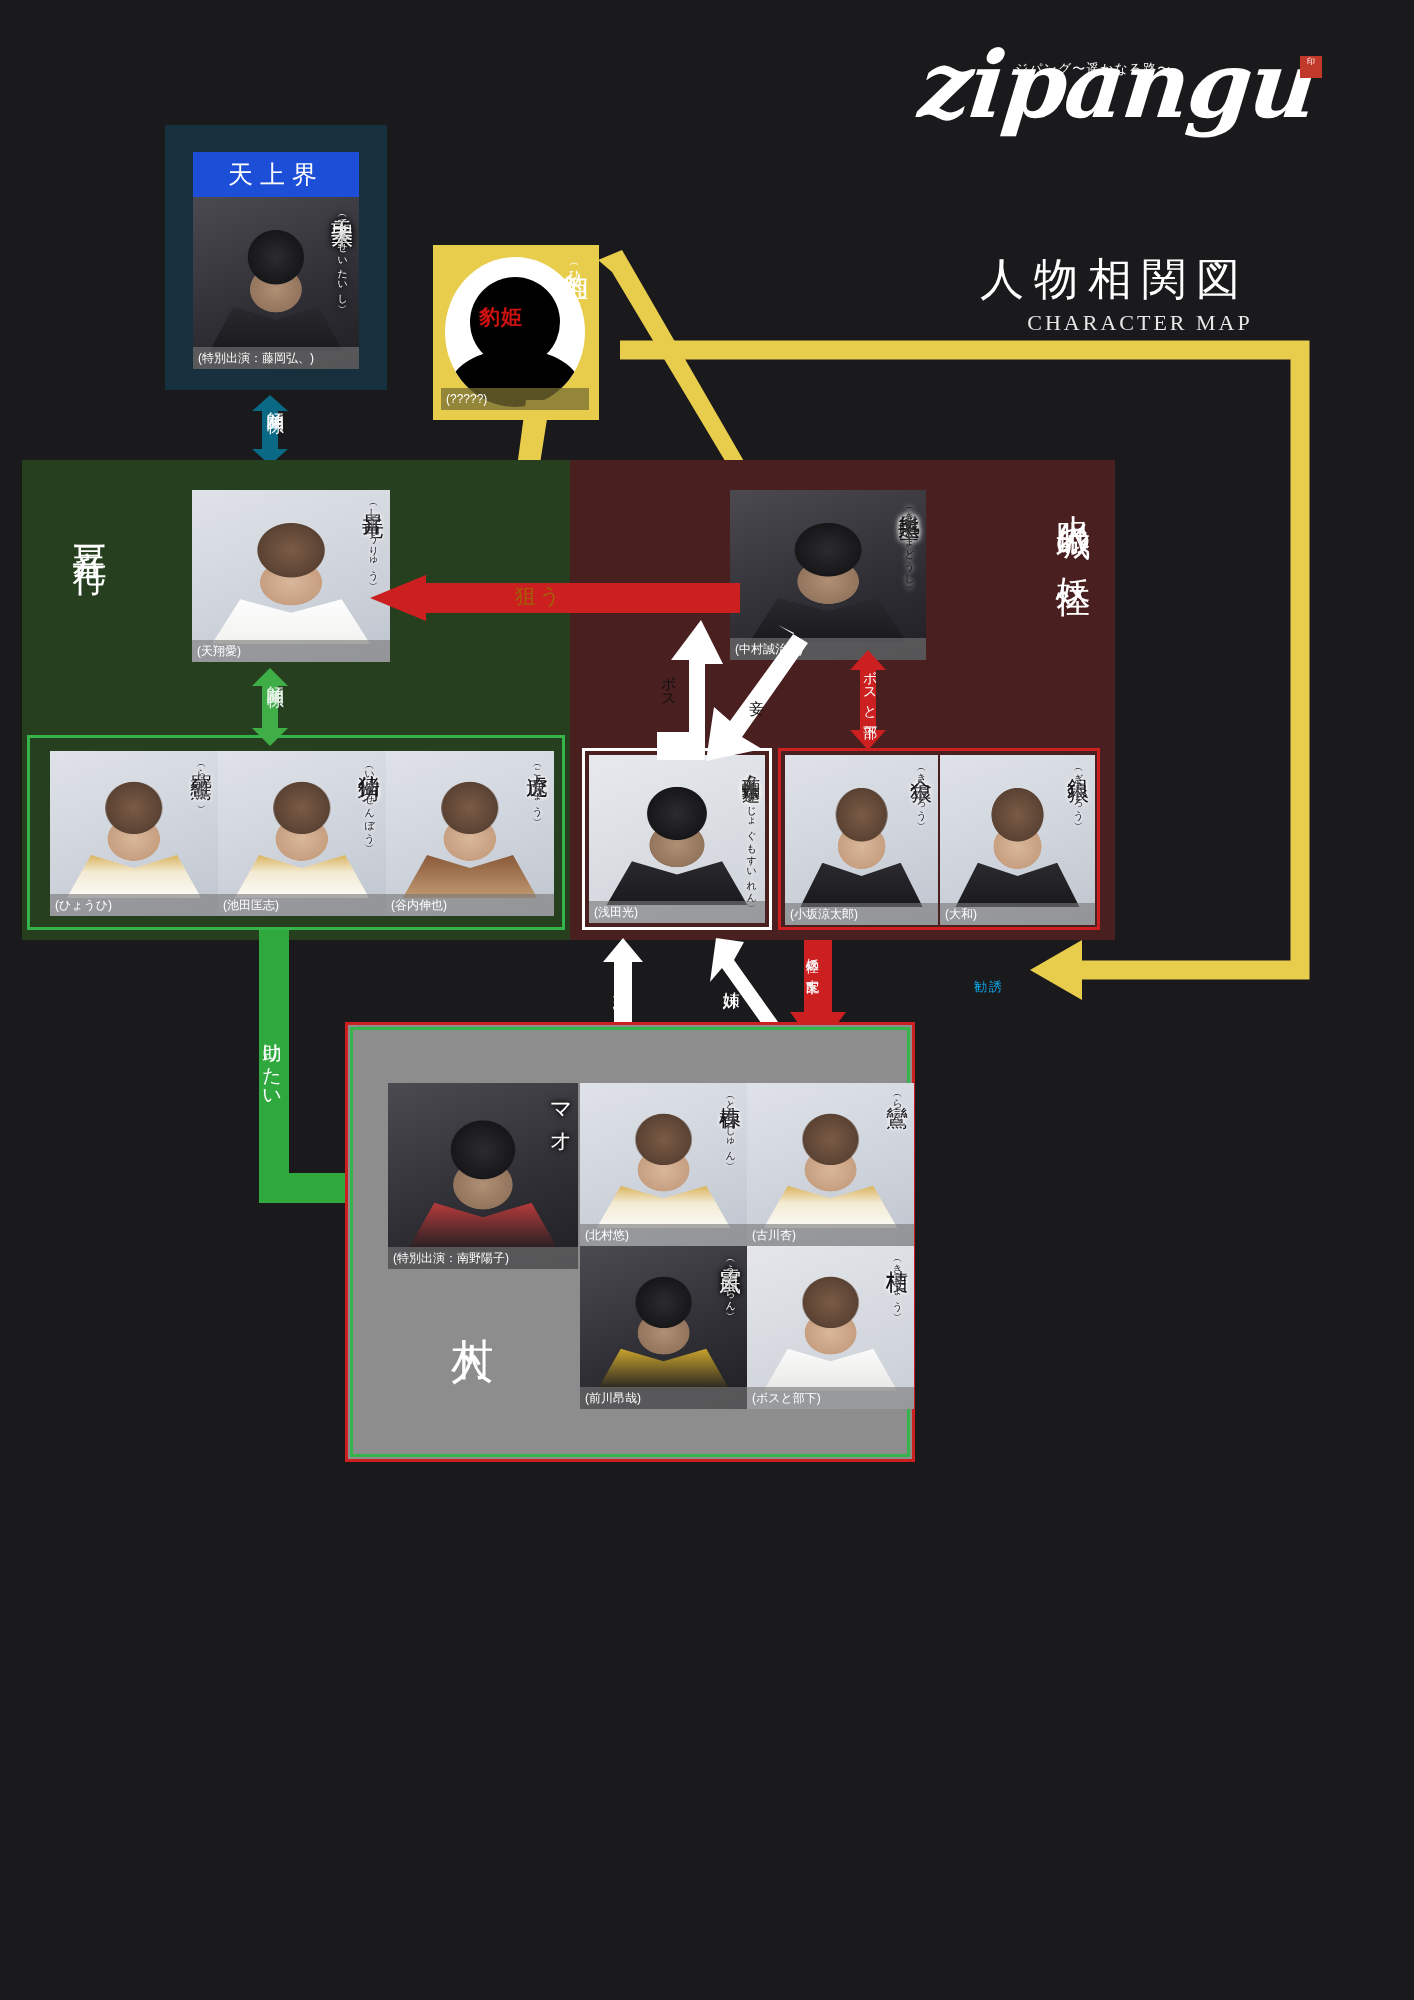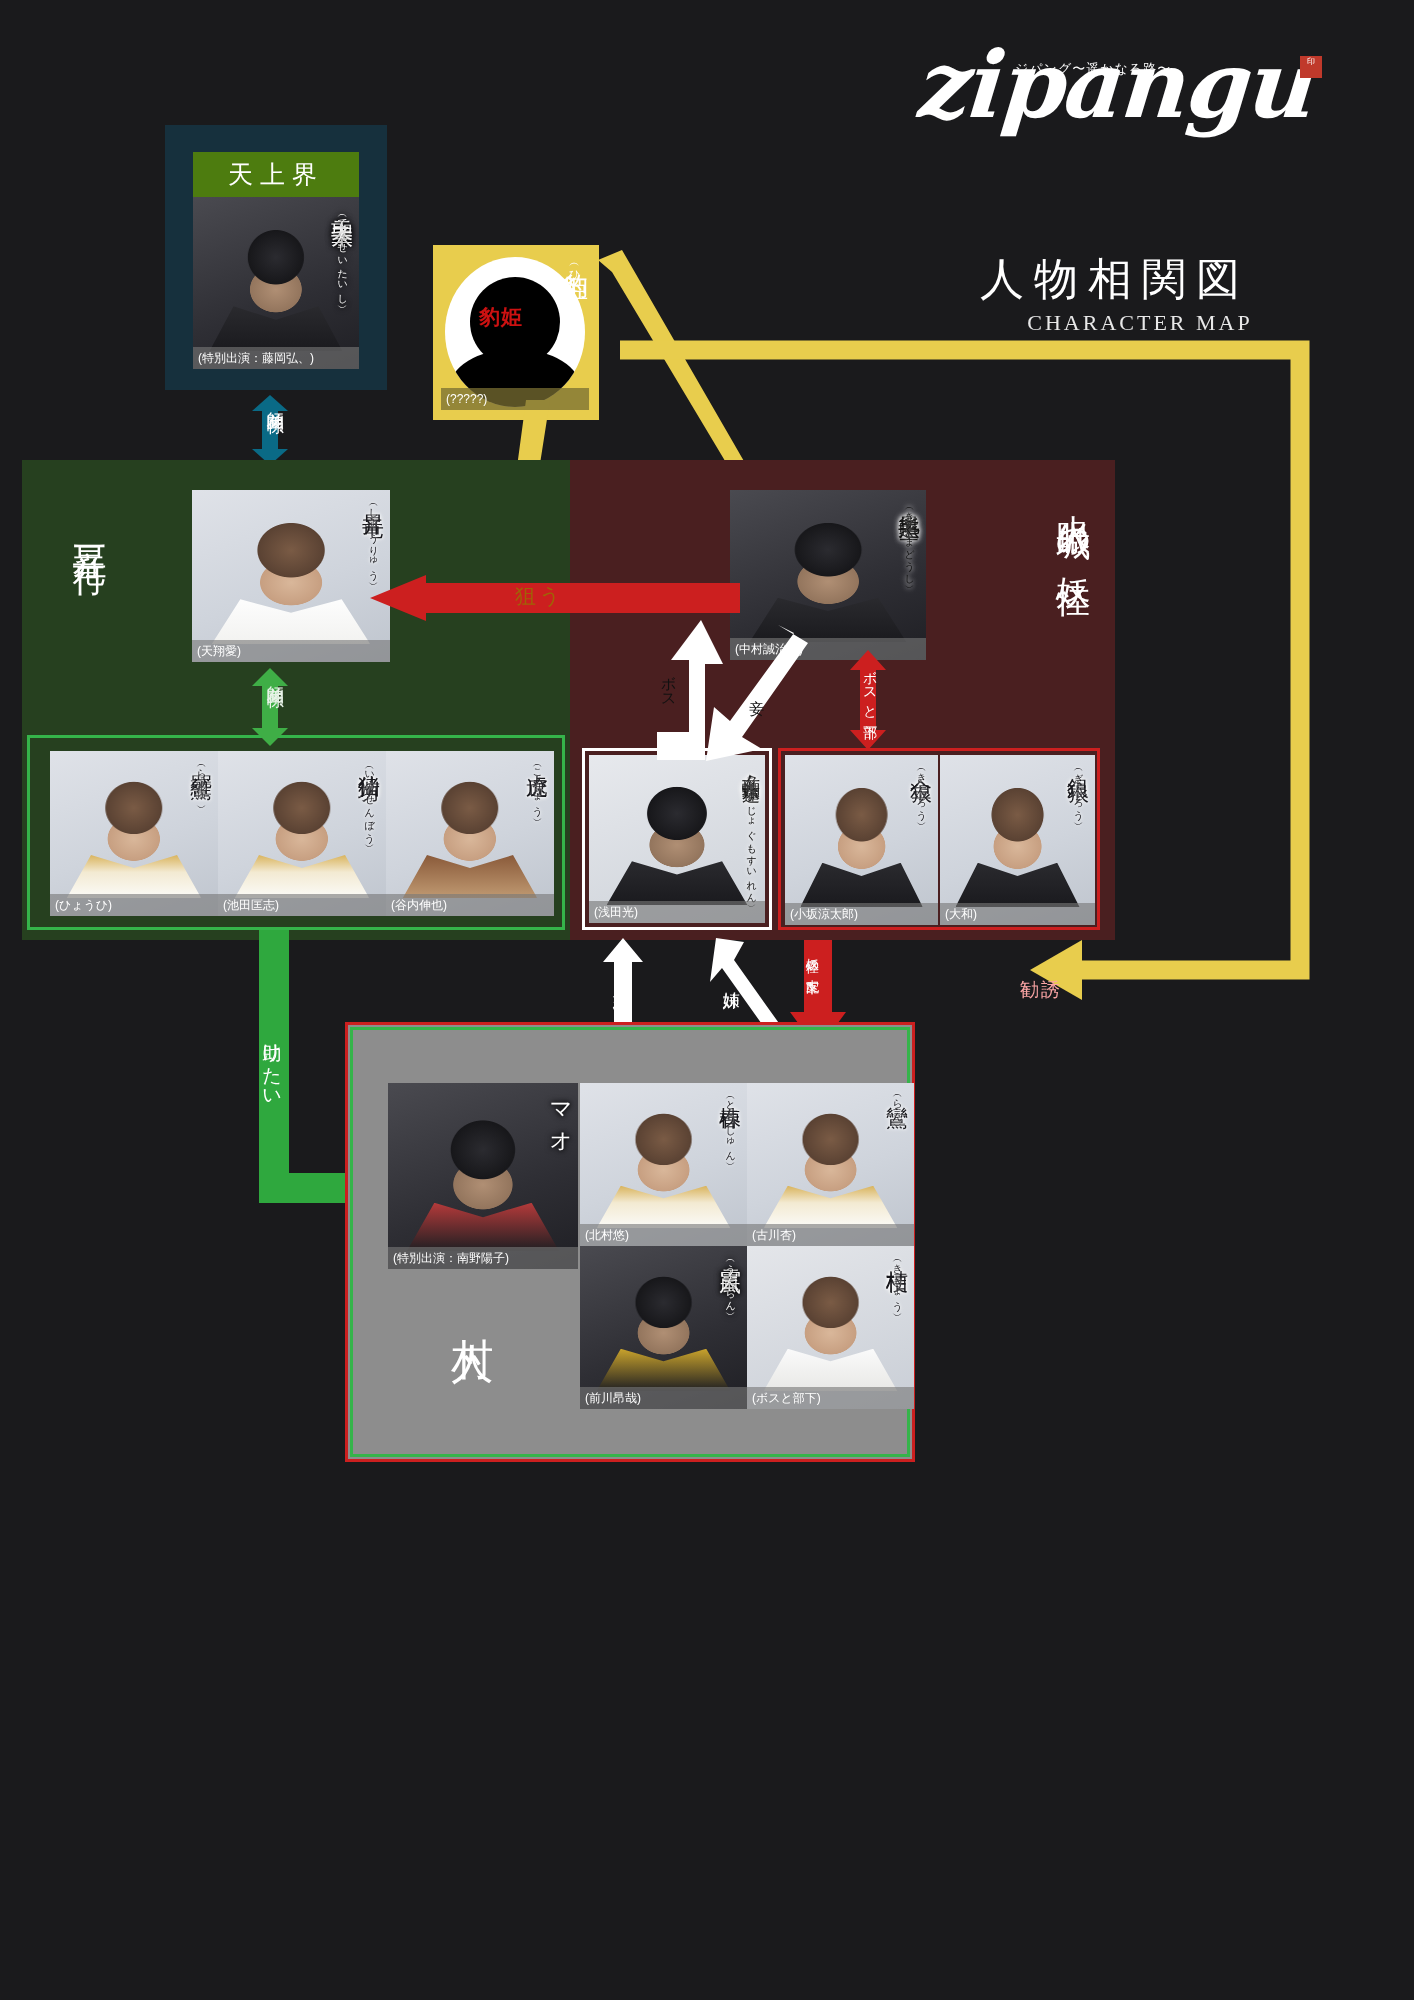--- a/index.html
+++ b/index.html
@@ -119,21 +119,21 @@
 
   <div class="abs" id="logo-wrap">
     <div id="logo-brush">zipangu</div>
     <div id="logo-sub">ジパング〜遥かなる路〜</div>
     <div id="logo-seal">印</div>
   </div>
   <div class="abs" id="title-ja">人物相関図</div>
   <div class="abs" id="title-en">CHARACTER MAP</div>
 
   <div class="group" style="left:165px; top:125px; width:222px; height:265px; background:#16303d;">
-    <div class="abs" style="left:28px; top:27px; width:166px; height:45px; background:#4d7c0f;">
+    <div class="abs" style="left:28px; top:27px; width:166px; height:45px; background:#1d4ed8;">
       <div style="color:#fff; font-size:25px; letter-spacing:7px; text-align:center; line-height:45px;">天上界</div>
     </div>
     <div class="card dark" style="left:28px; top:72px; width:166px; height:172px;">
       <div class="photo"></div>
       <div class="face"></div>
       <div class="robe black"></div>
       <div class="nm">
         <span>天聖太子</span><span class="ruby">（てんせいたいし）</span>
       </div>
       <div class="cap">(特別出演：藤岡弘、)</div>
@@ -166,21 +166,21 @@
     <polygon points="10,10 34,0 168,232 192,212 196,282 132,258 158,246 24,22" fill="#e8cd4d"></polygon>
   </svg>
   <div class="arrow-label" style="left:648px; top:460px; color:#e8cd4d; font-size:22px;">敵</div>
 
   <svg class="arrow-svg" style="left:600px; top:340px; width:720px; height:660px;" viewBox="0 0 720 660">
     <path d="M20,10 L700,10 L700,630 L470,630" stroke="#e8cd4d" stroke-width="19" fill="none"></path>
     <polygon points="482,600 482,660 430,630" fill="#e8cd4d"></polygon>
     <polygon points="330,540 390,540 360,600" fill="#e8cd4d" transform="translate(-30,0)"></polygon>
     <path d="M330,540 L330,470" stroke="#e8cd4d" stroke-width="19" fill="none"></path>
   </svg>
-  <div class="arrow-label h" style="left:1020px; top:980px; color:#fca5a5; font-size:19px;">勧誘</div>
+  <div class="arrow-label h" style="left:974px; top:980px; color:#0ea5e9; font-size:13px;">勧誘</div>
 
   <div class="group" style="left:22px; top:460px; width:548px; height:480px; background:#26401f;">
     <div class="group-title-v" style="left:48px; top:58px;">昇竜一行</div>
 
     <div class="card" style="left:170px; top:30px; width:198px; height:172px;">
       <div class="photo"></div>
       <div class="face"></div>
       <div class="robe"></div>
       <div class="nm">
         <span>昇竜</span><span class="ruby">（しょうりゅう）</span>

